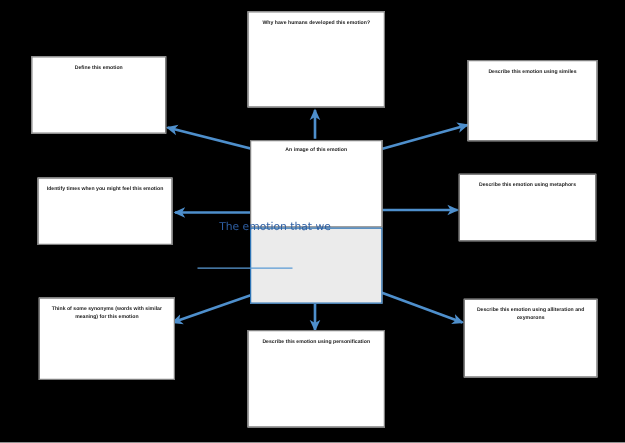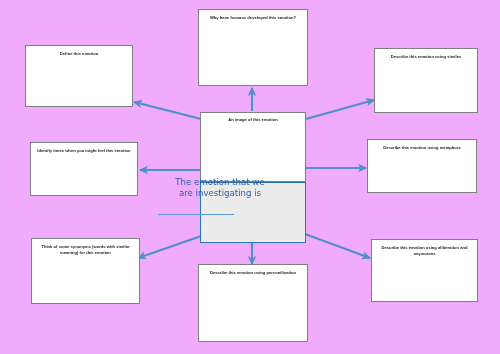--- a/index.html
+++ b/index.html
@@ -7,21 +7,21 @@
     padding: 0;
     background: #ffffff;
   }
   body {
     font-family: "Liberation Sans", sans-serif;
   }
   #canvas {
     position: relative;
     width: 500px;
     height: 354px;
-    background: #f0abfc;
+    background: #000000;
     overflow: hidden;
   }
   .arrow-layer {
     position: absolute;
     left: 0;
     top: 0;
     width: 500px;
     height: 354px;
     pointer-events: none;
   }
@@ -127,17 +127,16 @@
   </div>
 
   <div class="center-image-box" style="left:200px; top:112px; width:106px; height:70px;">
     <span class="box-label">An image of this emotion</span>
   </div>
 
   <div class="grey-panel" style="left:200px; top:182px; width:106px; height:61px;"></div>
 
   <div class="emotion-text" style="left:155px; top:177px; width:130px;">The emotion that we</div>
 
-  <div class="emotion-text" style="left:155px; top:188px; width:130px;">are investigating is</div>
 
   <div class="answer-rule" style="left:158px; top:214px; width:76px;"></div>
 
 </div>
 
 </body></html>

